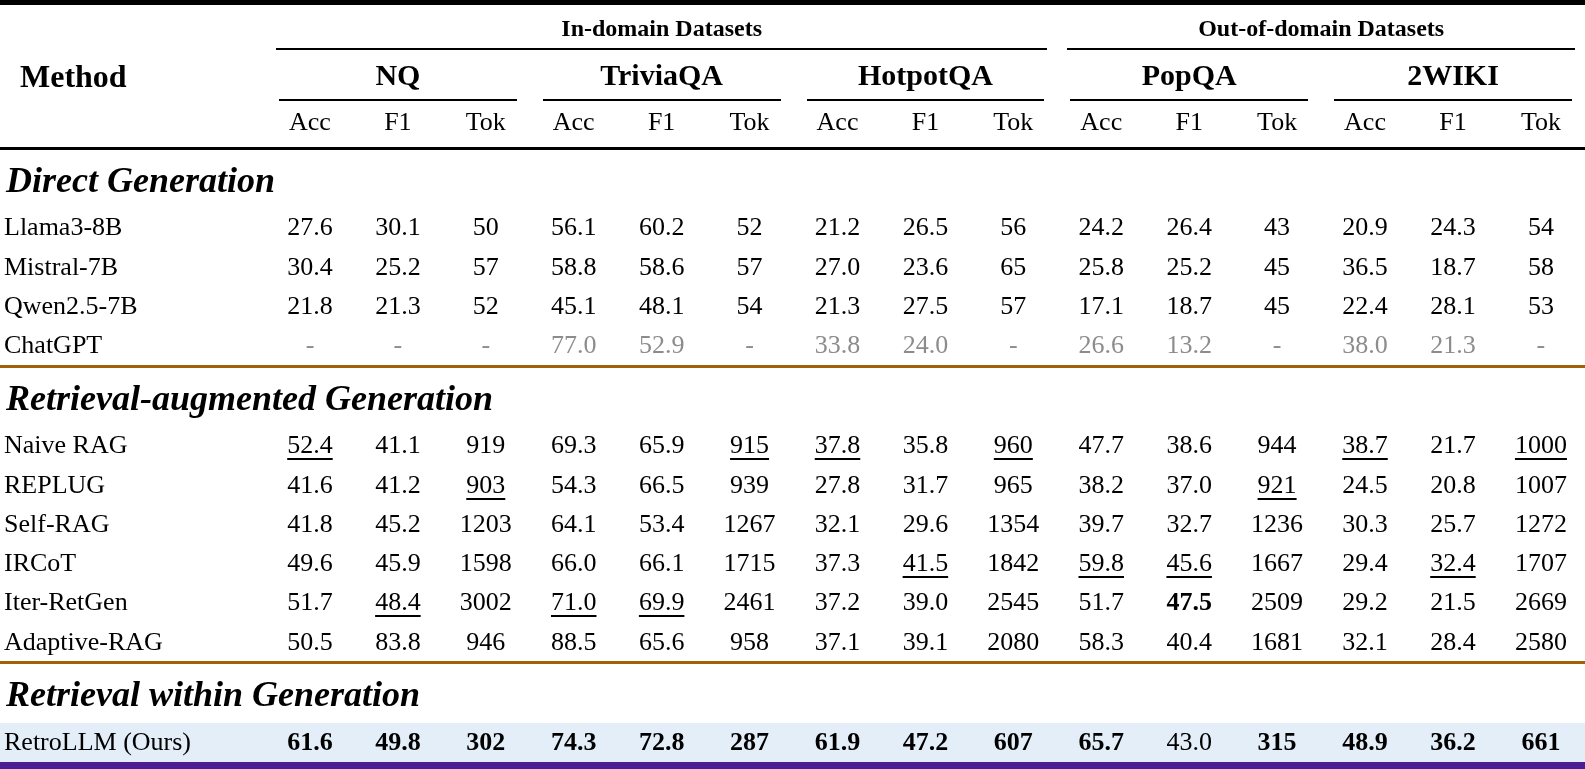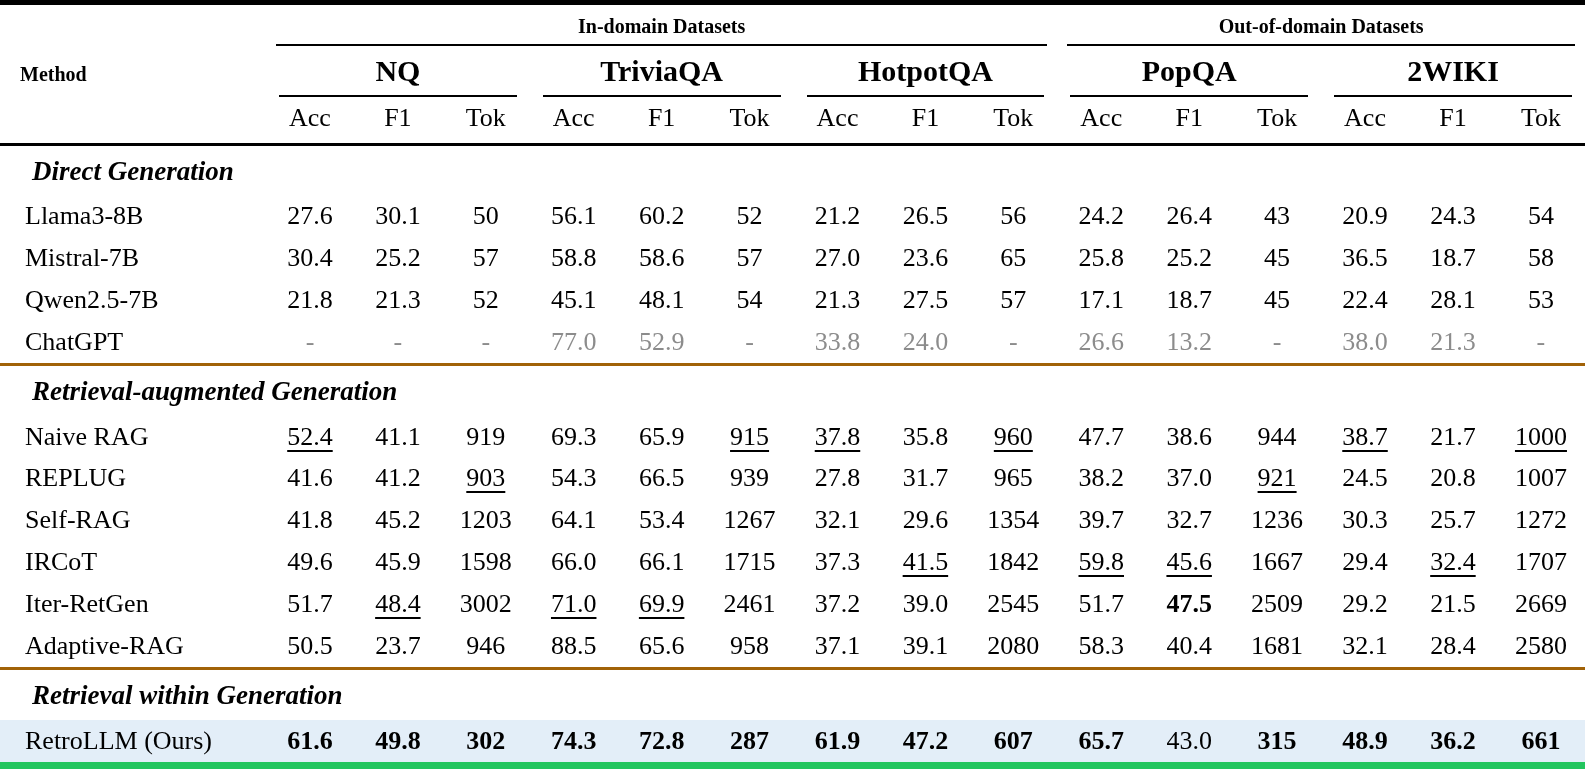--- a/index.html
+++ b/index.html
@@ -21,24 +21,24 @@
     border-bottom: 5px solid #000;
   }
   col.c-method { width: 266px; }
 
   thead { border-bottom: 3.5px solid #000; }
   thead th { font-weight: bold; vertical-align: middle; }
 
   th.method-h {
     text-align: left;
     padding-left: 20px;
-    font-size: 20px;
+    font-size: 32px;
     vertical-align: middle;
   }
-  tr.group-row th.grp { font-size: 20px; padding: 10px 0 8px 0; }
+  tr.group-row th.grp { font-size: 24px; padding: 10px 0 8px 0; }
   tr.dataset-row th.ds { font-size: 30px; padding: 8px 0 9px 0; }
   tr.metric-row th.met { font-size: 26px; font-weight: normal; padding: 6px 0 10px 0; margin-top: 38px; }
 
   
   .cmid { position: relative; }
   .cmid::after {
     content: "";
     position: absolute;
     left: 13px; right: 13px; bottom: 0;
     height: 2px;
@@ -48,42 +48,42 @@
 
   tbody td {
     text-align: center;
     font-size: 26px;
     line-height: 1.25;
     padding: 3px 0;
     vertical-align: middle;
   }
   td.method {
     text-align: left;
-    padding-left: 25px;
+    padding-left: 4px;
     white-space: nowrap;
   }
   tr.section-row td {
     text-align: left;
-    padding-left: 32px;
+    padding-left: 6px;
     font-weight: bold;
     font-style: italic;
-    font-size: 27px;
+    font-size: 36px;
     padding-top: 7px;
     padding-bottom: 5px;
   }
   tbody tr.section-row td { border-top: 3px solid #a16207; }
   tbody tr.section-row.first td { border-top: none; }
 
   td.ul   { text-decoration: underline; text-underline-offset: 5px; text-decoration-thickness: 1.5px; text-align: center; }
   td.bold { font-weight: bold; }
   td.muted { color: var(--muted, #8c8c8c); }
 
   tr.highlight td {
     background: var(--hl, #e3eef8);
-    border-bottom: 7px solid #22c55e;
+    border-bottom: 7px solid #4c1d95;
   }
 </style>
 </head>
 <body>
 
 <div class="paper">
   <table class="results">
     <colgroup>
         <col class="c-method">
         <col class="c-data">
@@ -298,21 +298,21 @@
           <td>51.7</td>
           <td class="bold">47.5</td>
           <td>2509</td>
           <td>29.2</td>
           <td>21.5</td>
           <td>2669</td>
         </tr>
         <tr>
           <td class="method">Adaptive-RAG</td>
           <td>50.5</td>
-          <td>23.7</td>
+          <td>83.8</td>
           <td>946</td>
           <td>88.5</td>
           <td>65.6</td>
           <td>958</td>
           <td>37.1</td>
           <td>39.1</td>
           <td>2080</td>
           <td>58.3</td>
           <td>40.4</td>
           <td>1681</td>

